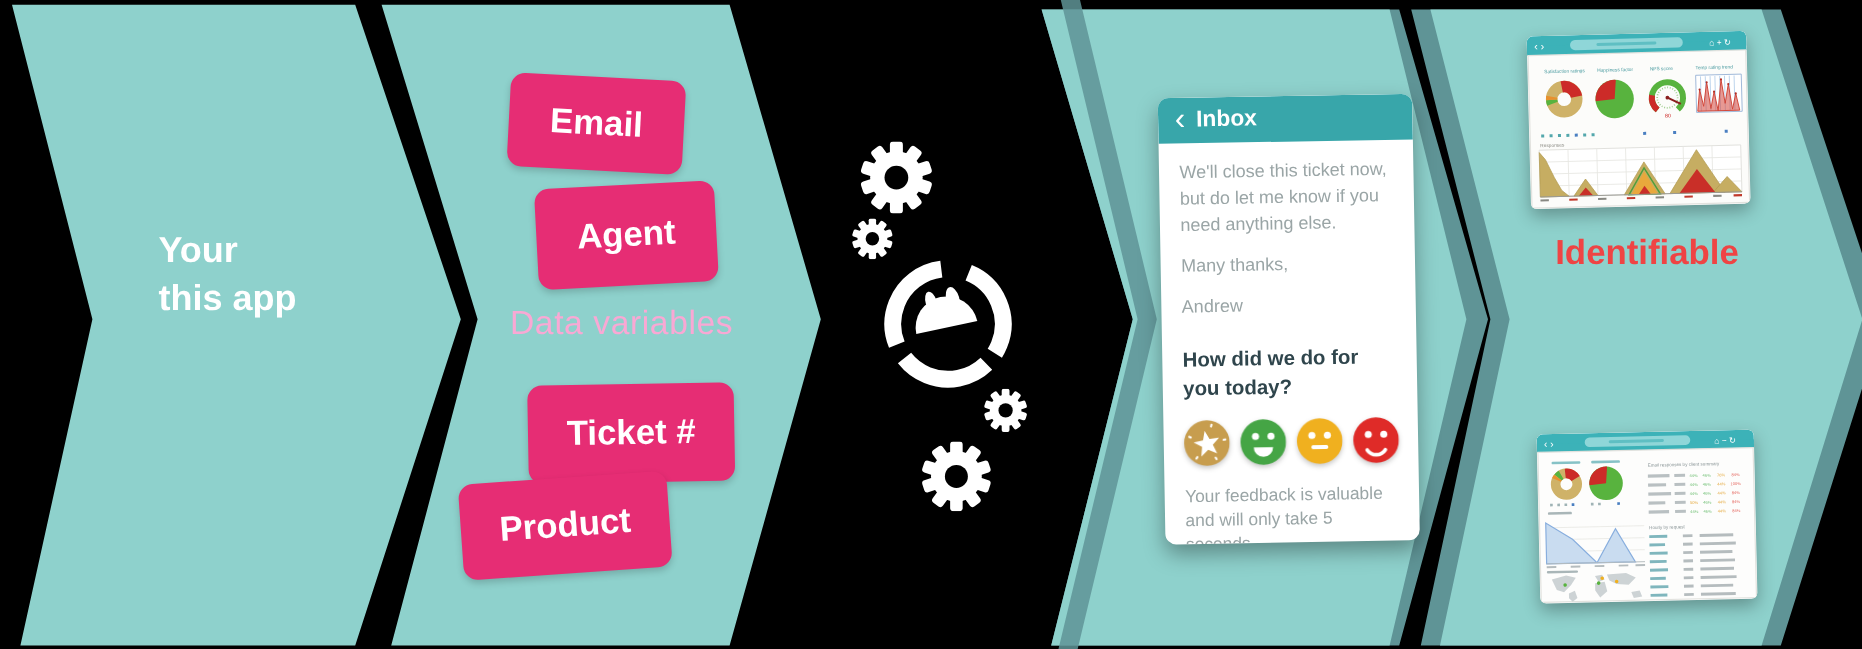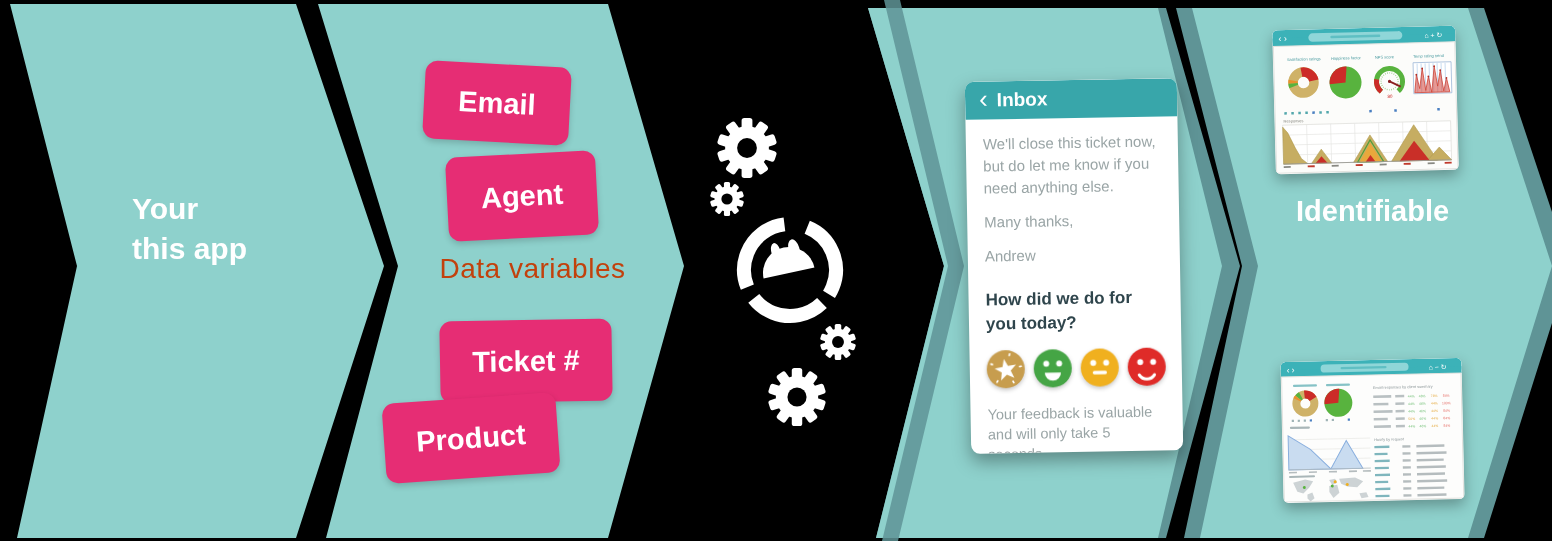--- a/index.html
+++ b/index.html
@@ -15,39 +15,39 @@
 
   
   .tag{position:absolute;background:#e62d74;border-radius:12px;color:#fff;
        font-weight:700;font-size:29px;display:flex;align-items:center;justify-content:center;
        box-shadow:0 3px 6px rgba(0,0,0,0.18);}
   .tag-email  {left:424px;top:64px; width:146px;height:78px;transform:rotate(3deg);}
   .tag-agent  {left:447px;top:154px;width:150px;height:84px;transform:rotate(-3deg);}
   .tag-ticket {left:440px;top:320px;width:172px;height:82px;transform:rotate(-1deg);}
   .tag-product{left:384px;top:398px;width:174px;height:80px;transform:rotate(-4deg);}
 
-  .caption{position:absolute;left:425px;top:253px;width:215px;text-align:center;
-           color:#c2410c;font-size:28px;font-weight:300;letter-spacing:0.5px;}
+  .caption{position:absolute;left:425px;top:253px;width:215px;
+           color:#f9a8d4;font-size:28px;font-weight:300;letter-spacing:0.5px;}
 
   
   .inbox-card{position:absolute;left:968px;top:80px;width:212px;height:372px;background:#fff;
               border-radius:9px;transform:rotate(-1deg);box-shadow:0 8px 18px rgba(0,0,0,0.35);
               overflow:hidden;}
   .inbox-header{height:38px;background:#38a6aa;color:#fff;display:flex;align-items:center;
                 padding:0 14px;font-size:19px;font-weight:700;}
   .inbox-back{font-size:26px;font-weight:400;margin-right:9px;line-height:1;transform:translateY(-2px);cursor:default;}
   .inbox-body{padding:14px 16px 0 17px;}
   .msg{color:#9aa5a6;font-size:15px;line-height:22px;margin:0 0 12px 0;}
   .question{color:#2f454c;font-size:17px;line-height:24px;font-weight:700;margin:21px 0 13px 0;}
   .ratings{display:flex;gap:9px;margin:0 0 15px 0;}
   .ratings svg{filter:drop-shadow(0 2px 2px rgba(0,0,0,0.22));}
   .footer-note{color:#9aa5a6;font-size:14.5px;line-height:20px;margin:0;}
 
   
-  .headline{position:absolute;left:1296px;top:192px;width:180px;color:#ffffff;
+  .headline{position:absolute;left:1296px;top:192px;width:180px;color:#ef4444;
             font-size:29px;line-height:38px;font-weight:700;}
   .headline span{display:block;}
   .dash{position:absolute;background:#fff;border-radius:5px;overflow:hidden;
         box-shadow:0 6px 14px rgba(0,0,0,0.3);}
   .dash svg{display:block;}
   .dash1{left:1274px;top:28px;width:183px;height:144px;transform:rotate(-1.5deg);}
   .dash2{left:1282px;top:360px;width:181px;height:141px;transform:rotate(-1.3deg);}
 </style>
 </head>
 <body>

